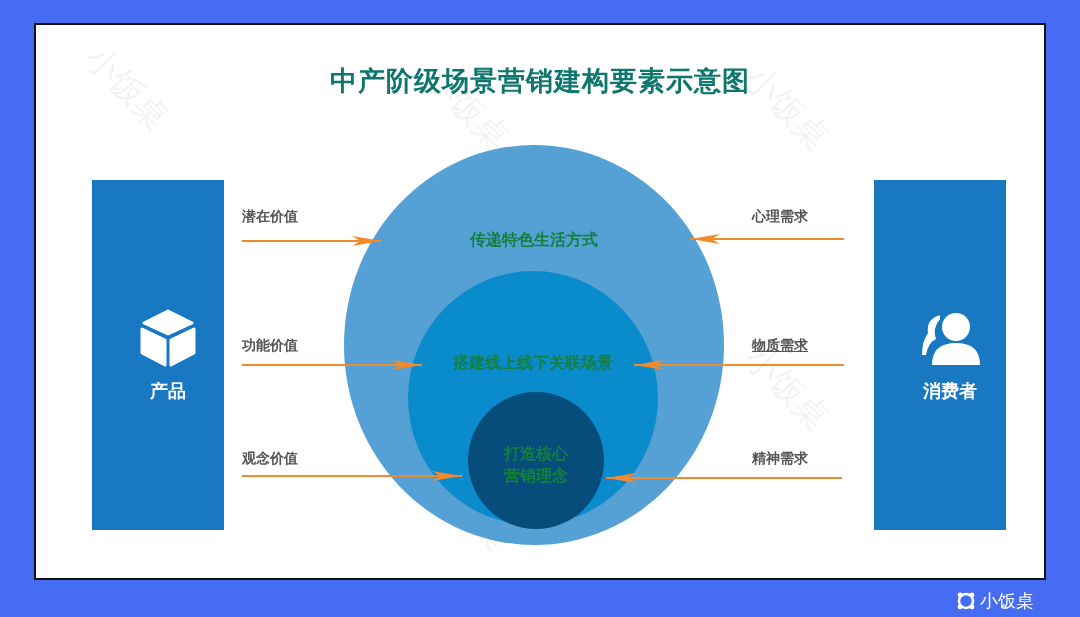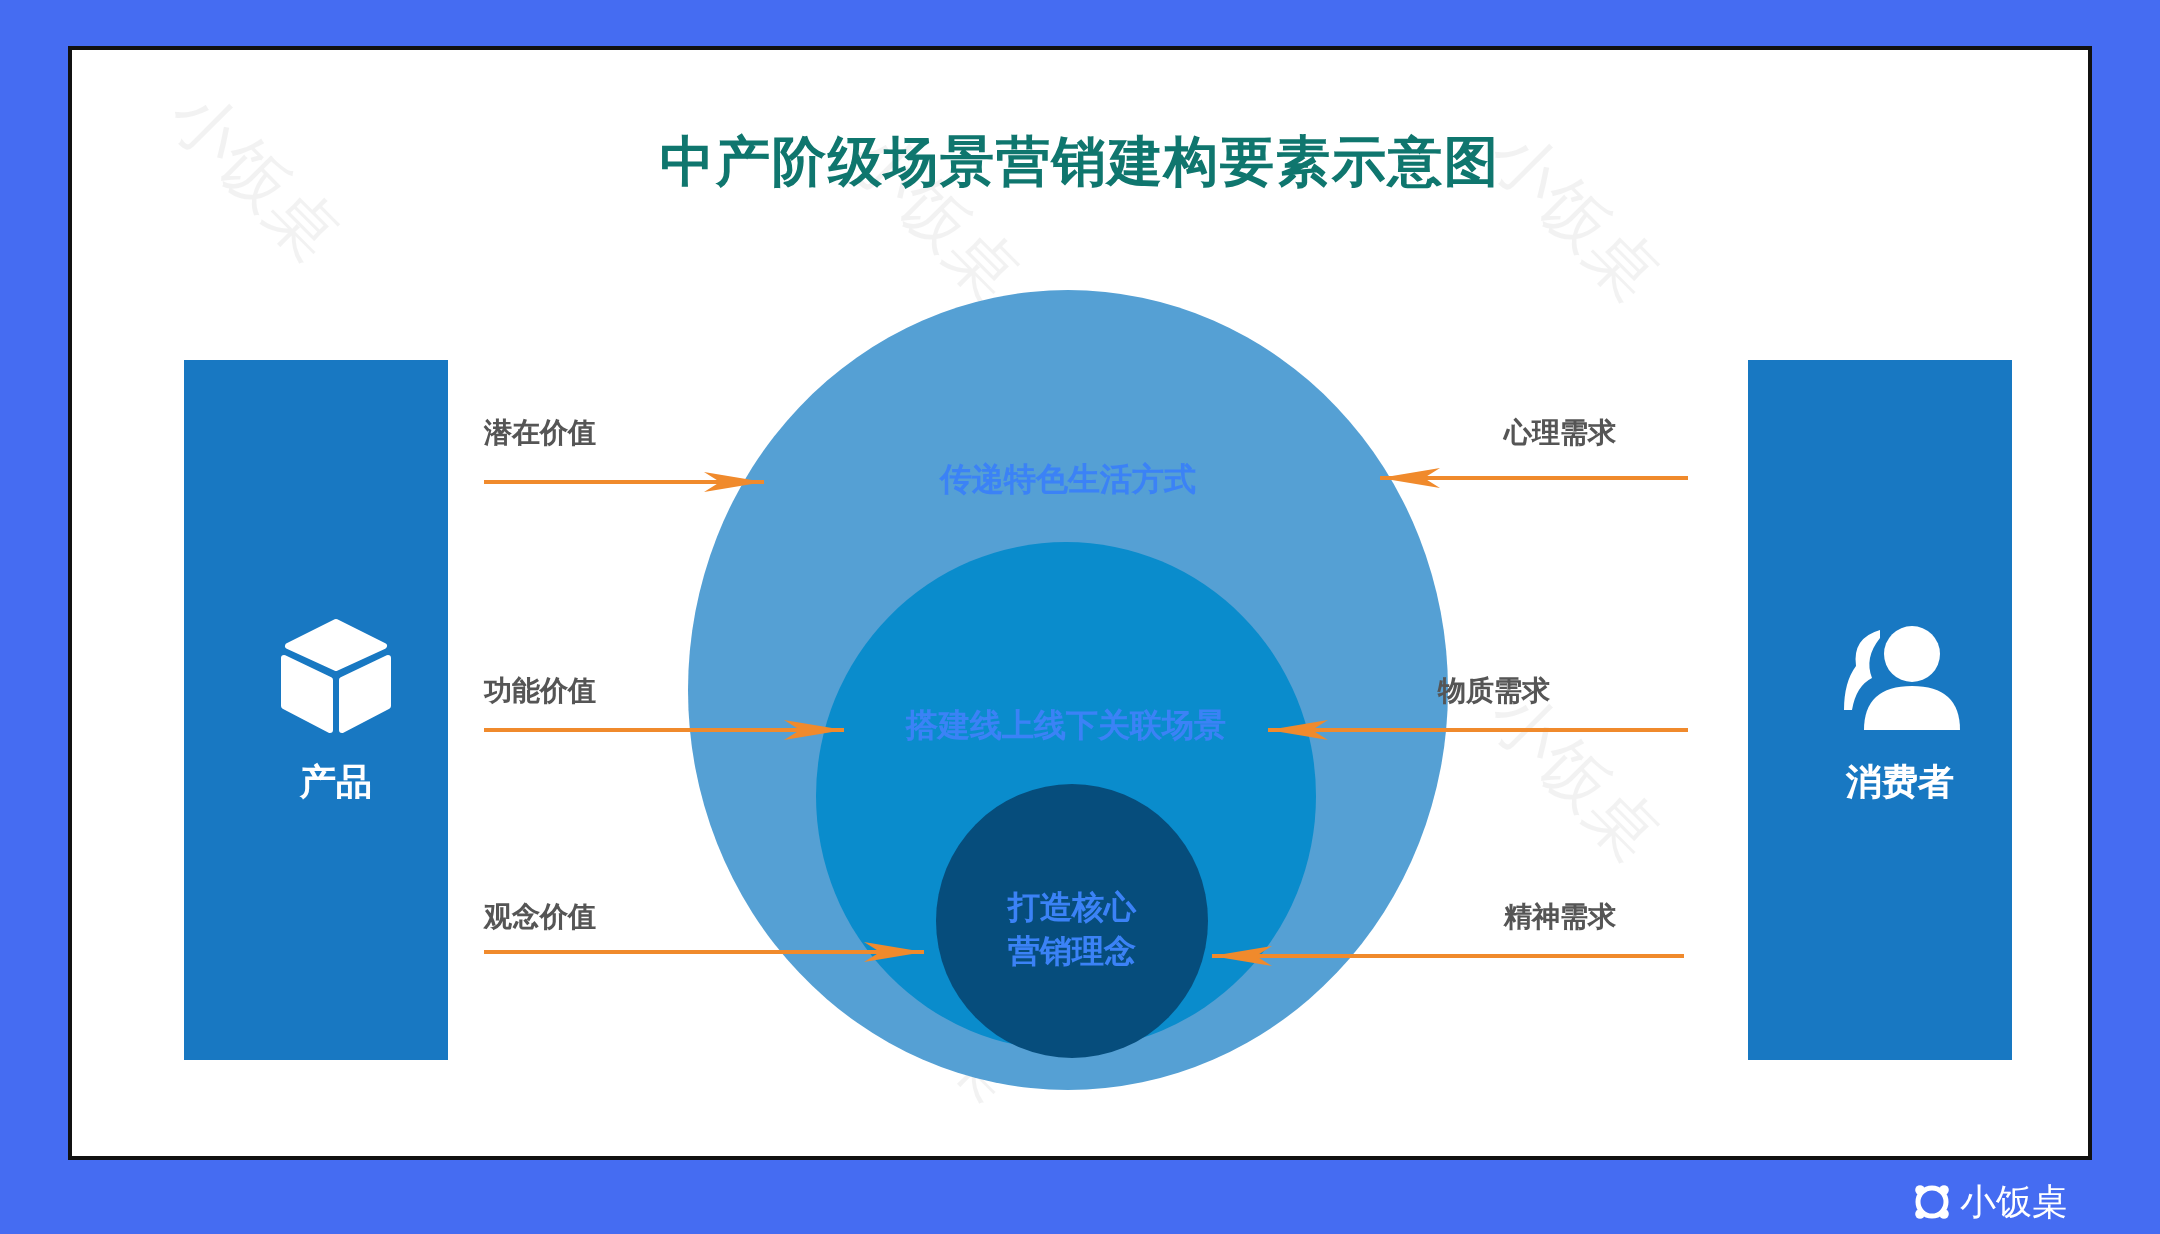--- a/index.html
+++ b/index.html
@@ -24,21 +24,21 @@
     display:flex; flex-direction:column; align-items:center; justify-content:center;padding-left:20px;
   }
   .side-panel.left { left:56px; }
   .side-panel.right { left:838px; }
   .side-panel .icon { width:60px; height:60px; margin-bottom:12px; }
   .side-panel .label { color:#fff; font-size:18px; font-weight:bold; }
   .circle { position:absolute; border-radius:50%; }
   .c-outer { left:308px; top:120px; width:380px; height:400px; background:#55a0d4; }
   .c-mid { left:372px; top:246px; width:250px; height:254px; background:#0a8ccc; }
   .c-inner { left:432px; top:367px; width:136px; height:137px; background:#064d7c; }
-  .ctext { position:absolute; color:#3b82f6; font-weight:bold; font-size:16px; text-align:center; }
+  .ctext { position:absolute; color:#15803d; font-weight:bold; font-size:16px; text-align:center; }
   .lbl { position:absolute; font-size:14px; font-weight:bold; color:#555; }
   .arrow { position:absolute; height:2px; background:#f08a2c; }
   .arrow svg { position:absolute; top:-5px; }
   .watermark {
     position:absolute; color:rgba(0,0,0,0.05); font-size:34px; transform:rotate(45deg);
     pointer-events:none; white-space:nowrap;
   }
   .brand {
     position:absolute; right:46px; bottom:4px; color:#fff; font-size:18px;
     display:flex; align-items:center; gap:4px;
@@ -83,21 +83,21 @@
   <div class="ctext" style="left:372px;width:250px;top:328px;">搭建线上线下关联场景</div>
   <div class="ctext" style="left:432px;width:136px;top:418px;line-height:22px;">
     <div>打造核心</div>
     <div>营销理念</div>
   </div>
 
   <div class="lbl" style="left:206px;top:183px;">潜在价值</div>
   <div class="lbl" style="left:206px;top:312px;">功能价值</div>
   <div class="lbl" style="left:206px;top:425px;">观念价值</div>
   <div class="lbl" style="left:716px;top:183px;text-align:right;">心理需求</div>
-  <div class="lbl" style="left:683px;top:312px;">物质需求</div>
+  <div class="lbl" style="left:716px;top:312px;text-decoration:underline;">物质需求</div>
   <div class="lbl" style="left:716px;top:425px;">精神需求</div>
 
   <div class="arrow" style="left:206px;top:215px;width:140px;">
     <svg width="30" height="12" style="right:0;">
         <path d="M0 1 L30 6 L0 11 L8 6 Z" fill="#f08a2c"></path>
       </svg>
   </div>
   <div class="arrow" style="left:206px;top:339px;width:180px;">
     <svg width="30" height="12" style="right:0;">
         <path d="M0 1 L30 6 L0 11 L8 6 Z" fill="#f08a2c"></path>

